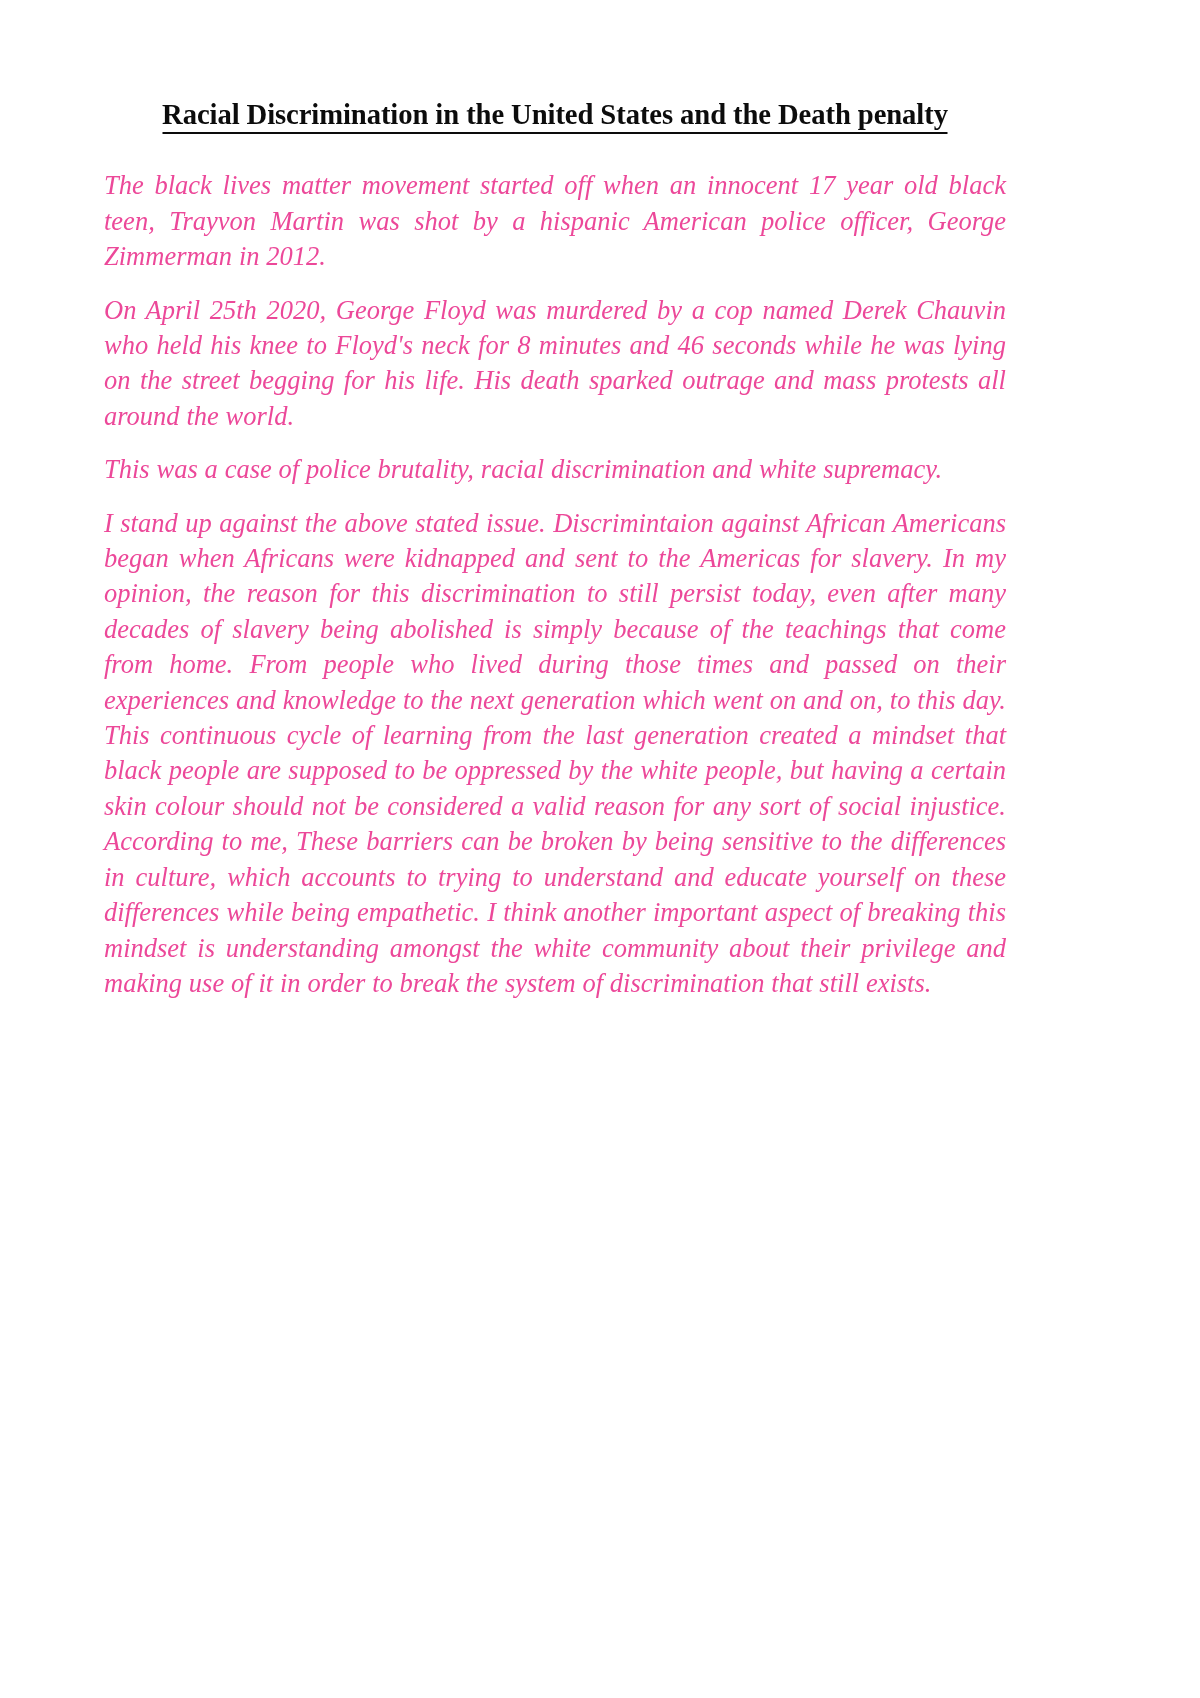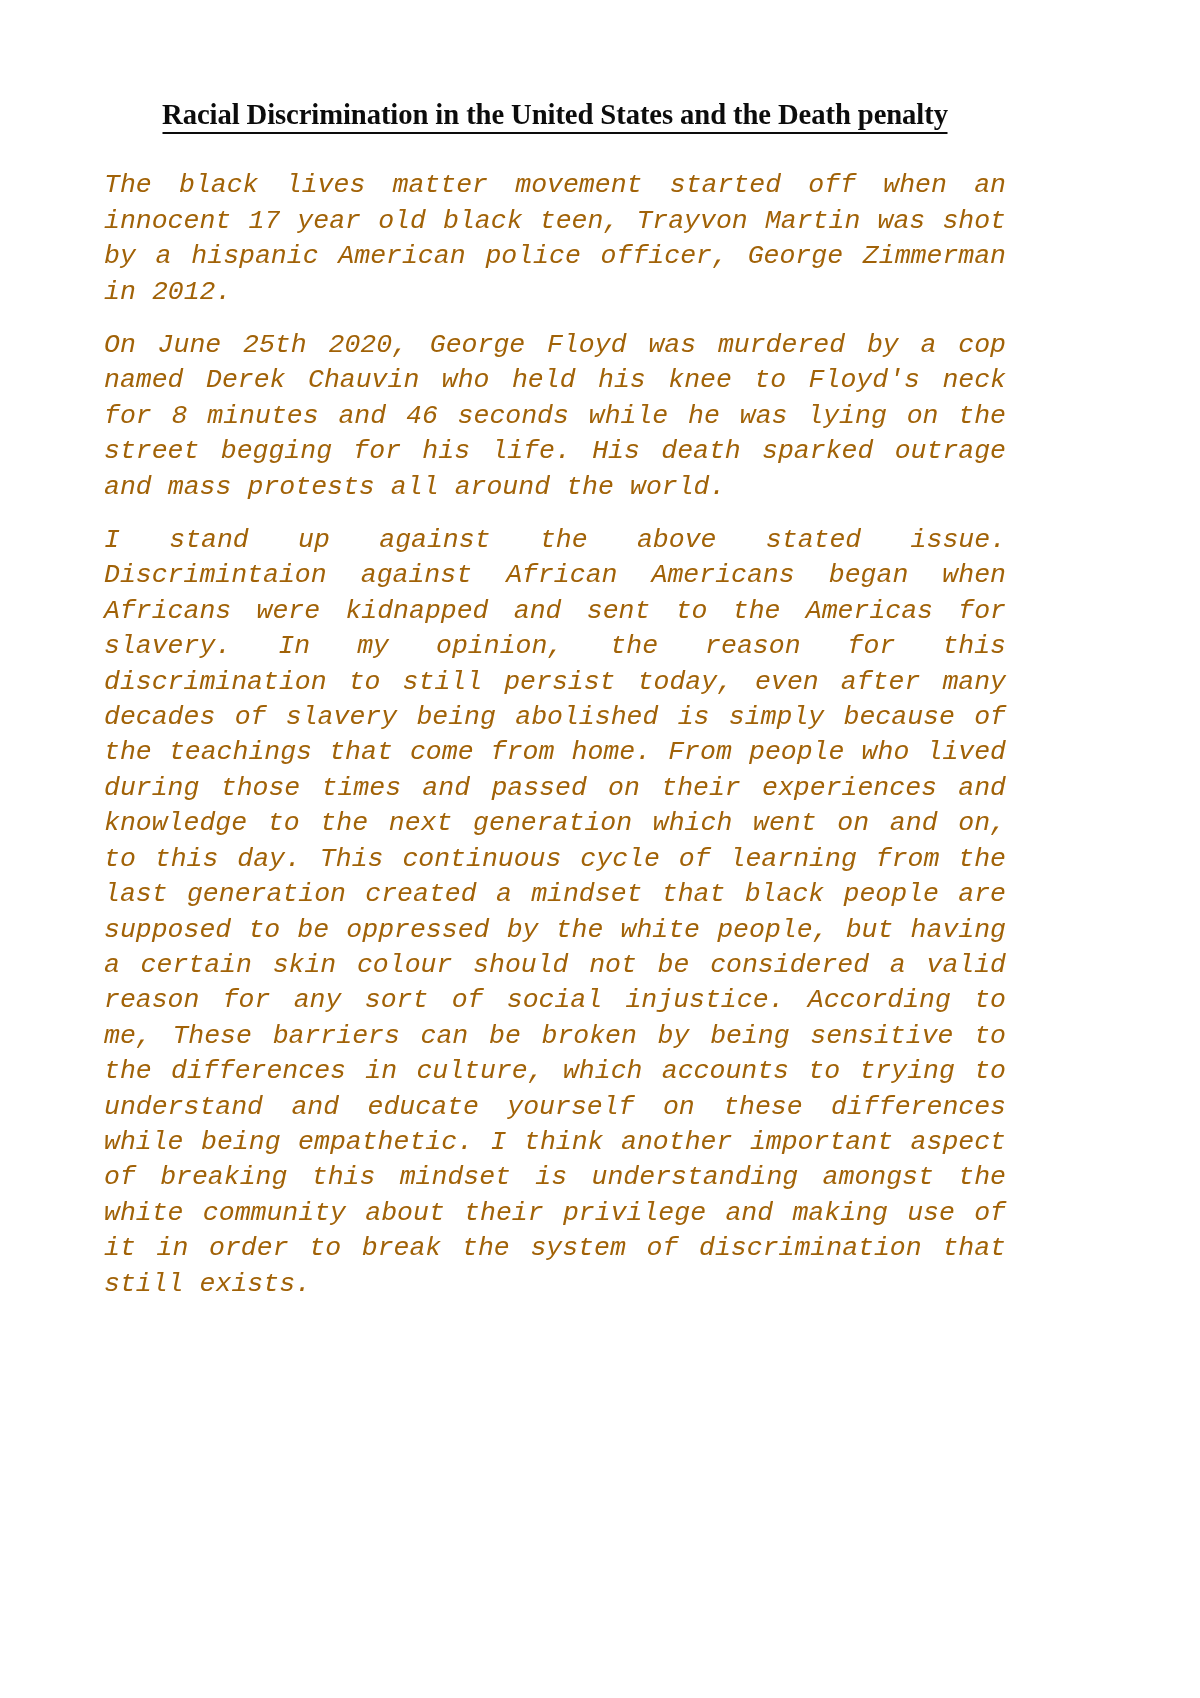--- a/index.html
+++ b/index.html
@@ -43,43 +43,44 @@
     transform: scaleX(0.955);
     transform-origin: center top;
     white-space: nowrap;
   }
   .doc-title .title-text {
     border-bottom: 2.5px solid #0c0c0c;
     padding-bottom: 1px;
     display: inline-block;
   }
   .para {
-    font-family: Liberation Mono, monospace;
+    font-family: Liberation Serif, serif;
     font-style: italic;
     font-weight: normal;
     font-size: 26.5px;
     line-height: 35.4px;
     text-align: justify;
     text-justify: inter-word;
-    color: #a16207;
+    color: #ec4899;
     margin: 18px 0 18px 0;
     padding: 0;
     hyphens: none;
     word-spacing: 0.2px;
   }
   .para:last-child {
     margin-bottom: 0;
   }
 </style>
 </head>
 <body>
 
 <div class="page">
   <div class="content">
 
     <h1 class="doc-title"><span class="title-text">Racial Discrimination in the United States and the Death penalty</span></h1>
 
     <p class="para">The black lives matter movement started off when an innocent 17 year old black teen, Trayvon Martin was shot by a hispanic American police officer, George Zimmerman in 2012.</p>
-    <p class="para">On June 25th 2020, George Floyd was murdered by a cop named Derek Chauvin who held his knee to Floyd's neck for 8 minutes and 46 seconds while he was lying on the street begging for his life. His death sparked outrage and mass protests all around the world.</p>
+    <p class="para">On April 25th 2020, George Floyd was murdered by a cop named Derek Chauvin who held his knee to Floyd's neck for 8 minutes and 46 seconds while he was lying on the street begging for his life. His death sparked outrage and mass protests all around the world.</p>
+    <p class="para">This was a case of police brutality, racial discrimination and white supremacy.</p>
     <p class="para">I stand up against the above stated issue. Discrimintaion against African Americans began when Africans were kidnapped and sent to the Americas for slavery. In my opinion, the reason for this discrimination to still persist today, even after many decades of slavery being abolished is simply because of the teachings that come from home. From people who lived during those times and passed on their experiences and knowledge to the next generation which went on and on, to this day. This continuous cycle of learning from the last generation created a mindset that black people are supposed to be oppressed by the white people, but having a certain skin colour should not be considered a valid reason for any sort of social injustice. According to me, These barriers can be broken by being sensitive to the differences in culture, which accounts to trying to understand and educate yourself on these differences while being empathetic. I think another important aspect of breaking this mindset is understanding amongst the white community about their privilege and making use of it in order to break the system of discrimination that still exists.</p>
 
   </div>
 </div>
 
 </body></html>

